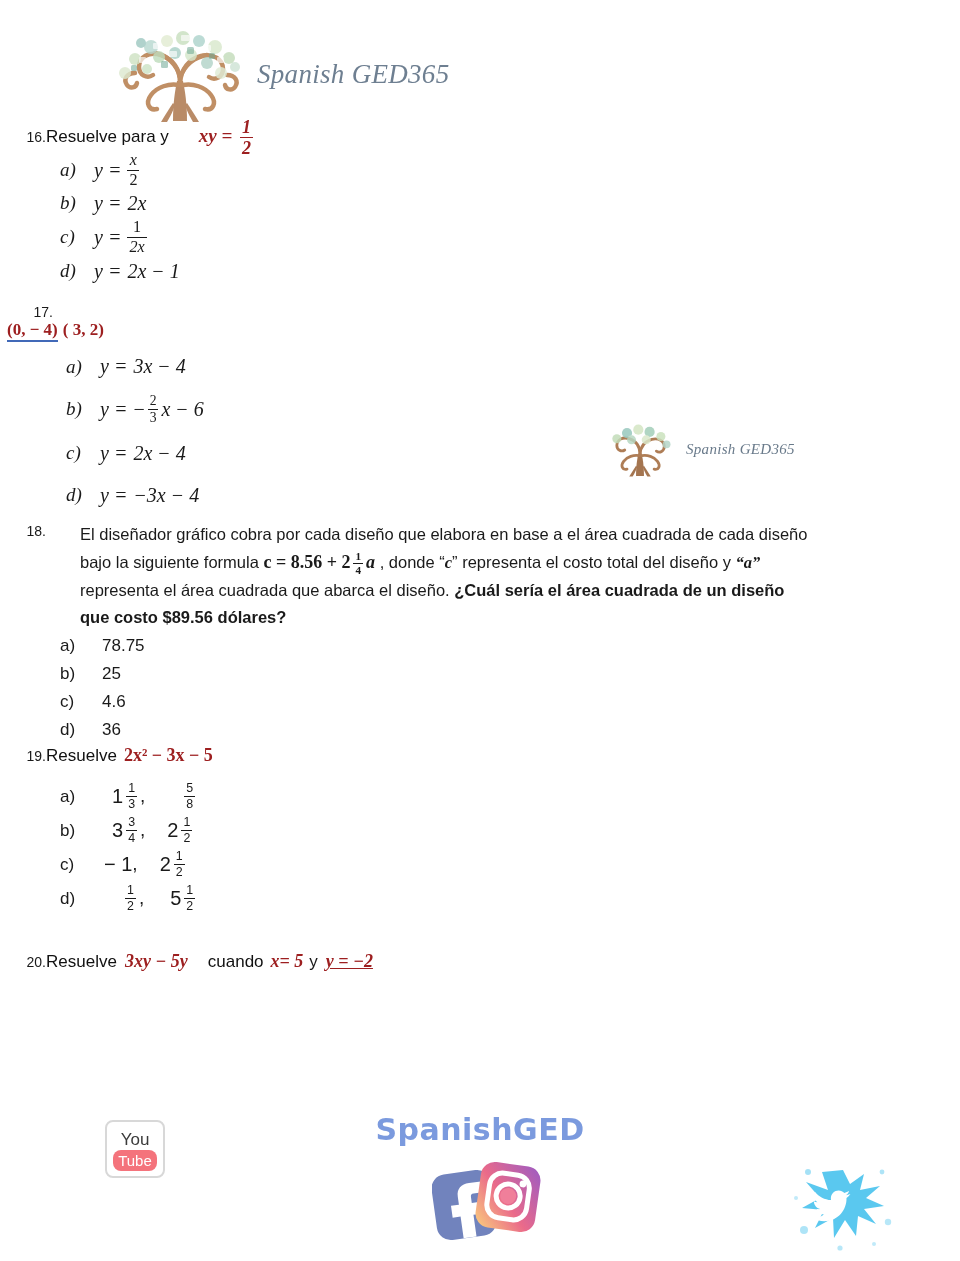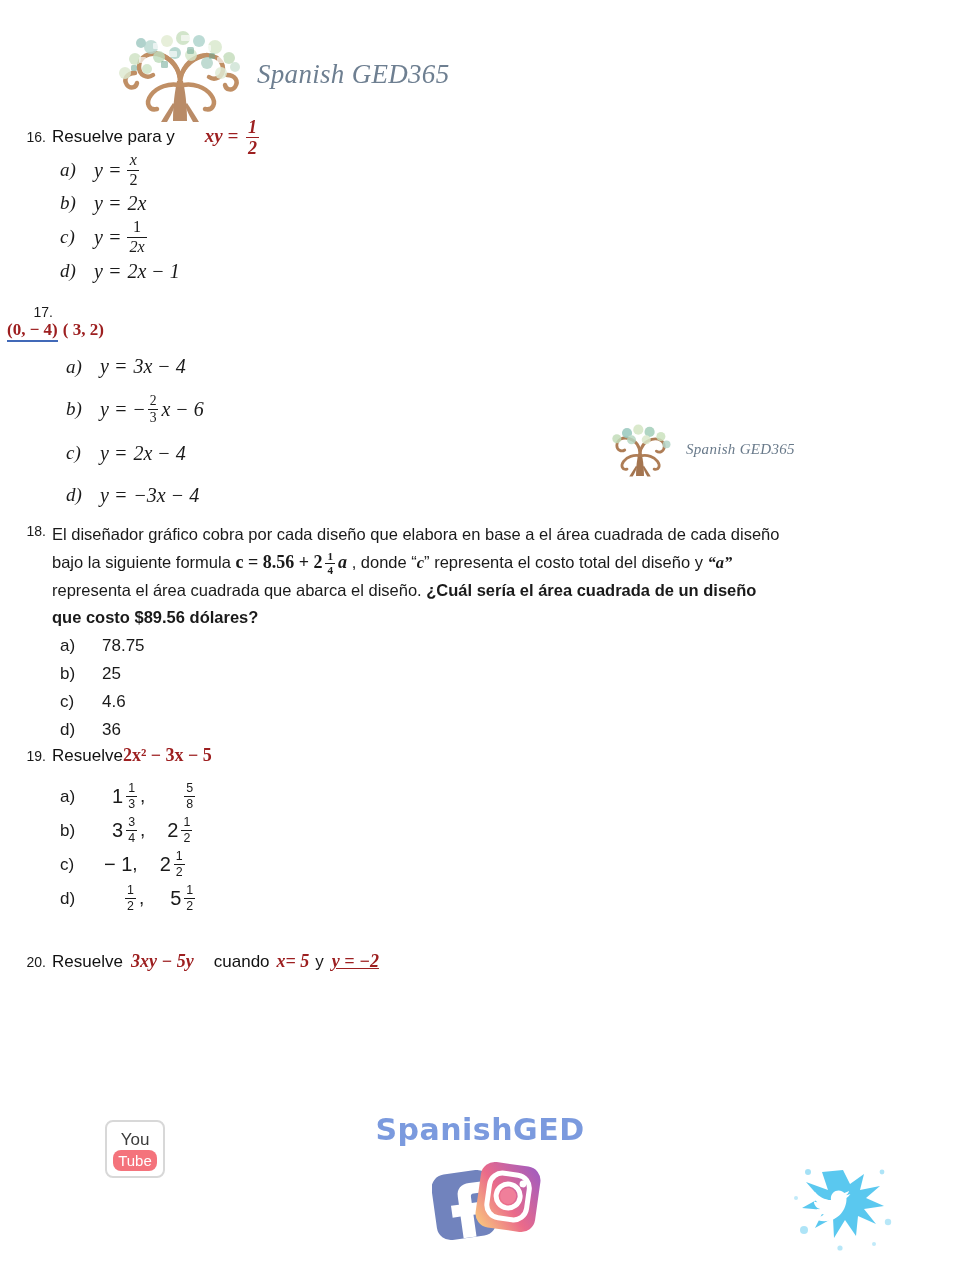--- a/index.html
+++ b/index.html
@@ -41,21 +41,21 @@
     font-size:15px; margin-left:-2px; color:#5d6f81;
   }
 
   
   .content{ position:absolute; left:0; top:118px; width:960px; }
 
   .q{ position:relative; }
   .q-line{ display:flex; align-items:baseline; }
   .q-num{
     width:46px; min-width:46px; text-align:right;
-    font-size:15px; padding-right:6px; color:#1a1a1a;
+    font-size:15px; padding-right:0; color:#1a1a1a;
   }
   .q-num.sm{ font-size:14px; }
 
   .stem{
     font-weight:normal; font-size:17px; color:#111;
   }
   .stem-reg{ font-weight:normal; }
 
   .mathred{
     color:#9d1f20; font-weight:bold;
@@ -288,21 +288,21 @@
       </div>
       <div class="opt" style="height:40px;">
         <span class="lbl">d)</span>
         <span class="expr">y =</span>
         <span class="expr" style="margin-left:6px;text-align:right;">−3x − 4</span>
       </div>
     </div>
   </div>
 
   <div class="q" style="margin-top:6px;">
-    <div class="q-line" style="align-items:flex-start;">
+    <div class="q-line" style="align-items:flex-start;gap:34px;">
       <span class="q-num sm" style="padding-top:2px;">18.</span>
       <div class="para"><span>El diseñador gráfico cobra por cada diseño que elabora en base a el área cuadrada de cada diseño bajo la siguiente formula </span><span class="mb" style="font-size:18px;">c = 8.56 + 2</span><span class="frac" style="font-size:18px;font-weight:bold;font-family:'Liberation Serif',serif;">
             <span class="num">1</span>
             <span class="den">4</span>
           </span><span class="mi" style="font-size:18px;">a</span><span> ,  donde “</span><span class="mi">c</span><span>” representa el costo total del diseño y </span><span class="mi">“a”</span><span> representa el área cuadrada que abarca el diseño. </span><b>¿Cuál sería el área cuadrada de un diseño que costo $89.56 dólares?</b></div>
     </div>
     <div class="opts" style="margin-left:60px;margin-top:1px;">
       <div class="opt sans" style="height:28px;">
         <span class="lbl">a)</span>
         <span style="margin-left:8px;">78.75</span>
@@ -319,21 +319,21 @@
         <span class="lbl">d)</span>
         <span style="margin-left:8px;">36</span>
       </div>
     </div>
   </div>
 
   <div class="q" style="margin-top:2px;">
     <div class="q-line" style="height:30px;">
       <span class="q-num sm">19.</span>
       <span class="stem">Resuelve</span>
-      <span class="mathred up" style="font-size:18px;">2x² − 3x − 5</span>
+      <span class="mathred up" style="margin-left:7px;font-size:18px;">2x² − 3x − 5</span>
     </div>
     <div class="opts" style="margin-left:60px;margin-top:4px;">
       <div class="opt sans" style="height:34px;">
         <span class="lbl">a)</span>
         <span class="mixed" style="margin-left:18px;font-size:20px;">
           <span>1</span>
           <span class="frac">
             <span class="num">1</span>
             <span class="den">3</span>
           </span>

